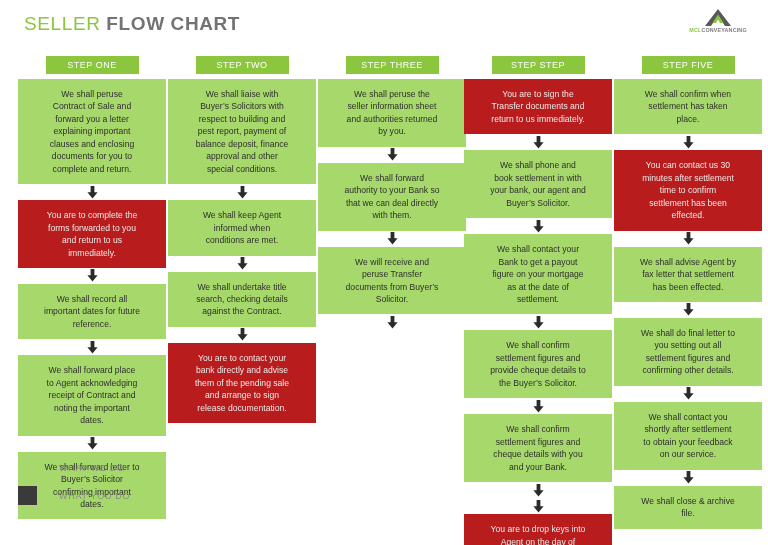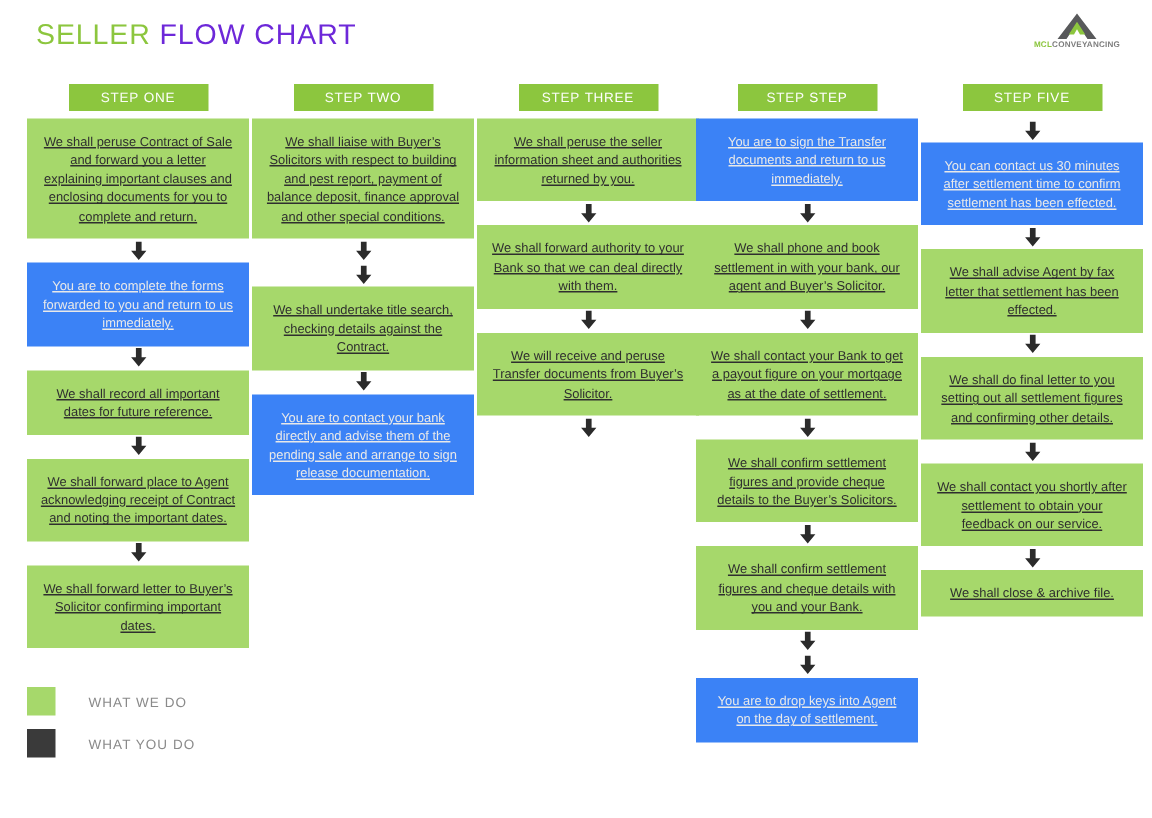--- a/index.html
+++ b/index.html
@@ -13,21 +13,21 @@
   
   .page-header{
     position:absolute;left:0;top:0;width:768px;height:56px;
   }
   .title{
     position:absolute;left:24px;top:13px;
     font-size:19px;letter-spacing:.6px;
     color:#6d6d6d;font-weight:400;white-space:nowrap;
   }
   .title .accent{color:#8cc63e;font-weight:400;}
-  .title .rest{font-weight:400;color:#6d28d9;}
+  .title .rest{font-weight:700;color:#737373;}
   .logo{
     position:absolute;right:14px;top:8px;
     width:72px;height:36px;
     display:flex;flex-direction:column;align-items:center;justify-content:flex-start;
   }
   .logo-mark{width:30px;height:19px;display:block;}
   .logo-text{
     margin-top:1px;font-size:5.4px;letter-spacing:.15px;
     white-space:nowrap;line-height:1;
   }
@@ -57,28 +57,28 @@
     display:flex;align-items:center;justify-content:center;
     white-space:nowrap;
     margin-bottom:5px;
   }
   .step-head .sh-light{font-weight:400;opacity:.95;}
   .step-head .sh-bold{font-weight:400;margin-left:3px;}
 
   .node{
     box-sizing:border-box;
     width:148px;
-    padding:9px 9px;
+    padding:9px 26px;
     font-size:8.6px;
     line-height:1.45;
     text-align:center;
-    display:flex;align-items:center;justify-content:center;text-decoration:underline;
+    display:flex;align-items:center;justify-content:center;
   }
   .node.we{background:#a6d86b;color:#2f2f2f;}
-  .node.you{background:#3b82f6;color:#e9e9e9;}
+  .node.you{background:#b91c1c;color:#e9e9e9;}
   .node span{display:block;width:100%;}
 
   .arrow{
     height:16px;width:148px;
     display:flex;align-items:center;justify-content:center;
   }
   .arrow svg{display:block;}
 
   
   .legend{
@@ -160,20 +160,23 @@
         <span class="sh-bold">TWO</span>
       </div>
       <div class="node we">
         <span>We shall liaise with Buyer’s Solicitors with respect to building and pest report, payment of balance deposit, finance approval and other special conditions.</span>
       </div>
       <div class="arrow">
         <svg width="13" height="13" viewBox="0 0 13 13">
           <path d="M4.6 0 H8.4 V6.2 H11.6 L6.5 12.4 L1.4 6.2 H4.6 Z" fill="#2b2b2b"></path>
         </svg>
       </div>
+      <div class="node we">
+        <span>We shall keep Agent informed when conditions are met.</span>
+      </div>
       <div class="arrow">
         <svg width="13" height="13" viewBox="0 0 13 13">
           <path d="M4.6 0 H8.4 V6.2 H11.6 L6.5 12.4 L1.4 6.2 H4.6 Z" fill="#2b2b2b"></path>
         </svg>
       </div>
       <div class="node we">
         <span>We shall undertake title search, checking details against the Contract.</span>
       </div>
       <div class="arrow">
         <svg width="13" height="13" viewBox="0 0 13 13">
@@ -237,21 +240,21 @@
       </div>
       <div class="node we">
         <span>We shall contact your Bank to get a payout figure on your mortgage as at the date of settlement.</span>
       </div>
       <div class="arrow">
         <svg width="13" height="13" viewBox="0 0 13 13">
           <path d="M4.6 0 H8.4 V6.2 H11.6 L6.5 12.4 L1.4 6.2 H4.6 Z" fill="#2b2b2b"></path>
         </svg>
       </div>
       <div class="node we">
-        <span>We shall confirm settlement figures and provide cheque details to the Buyer’s Solicitors.</span>
+        <span>We shall confirm settlement figures and provide cheque details to the Buyer’s Solicitor.</span>
       </div>
       <div class="arrow">
         <svg width="13" height="13" viewBox="0 0 13 13">
           <path d="M4.6 0 H8.4 V6.2 H11.6 L6.5 12.4 L1.4 6.2 H4.6 Z" fill="#2b2b2b"></path>
         </svg>
       </div>
       <div class="node we">
         <span>We shall confirm settlement figures and cheque details with you and your Bank.</span>
       </div>
       <div class="arrow">
@@ -265,20 +268,23 @@
         </svg>
       </div>
       <div class="node you">
         <span>You are to drop keys into Agent on the day of settlement.</span>
       </div>
     </div>
   <div class="column col4">
       <div class="step-head">
         <span class="sh-light">STEP</span>
         <span class="sh-bold">FIVE</span>
+      </div>
+      <div class="node we">
+        <span>We shall confirm when settlement has taken place.</span>
       </div>
       <div class="arrow">
         <svg width="13" height="13" viewBox="0 0 13 13">
           <path d="M4.6 0 H8.4 V6.2 H11.6 L6.5 12.4 L1.4 6.2 H4.6 Z" fill="#2b2b2b"></path>
         </svg>
       </div>
       <div class="node you">
         <span>You can contact us 30 minutes after settlement time to confirm settlement has been effected.</span>
       </div>
       <div class="arrow">

